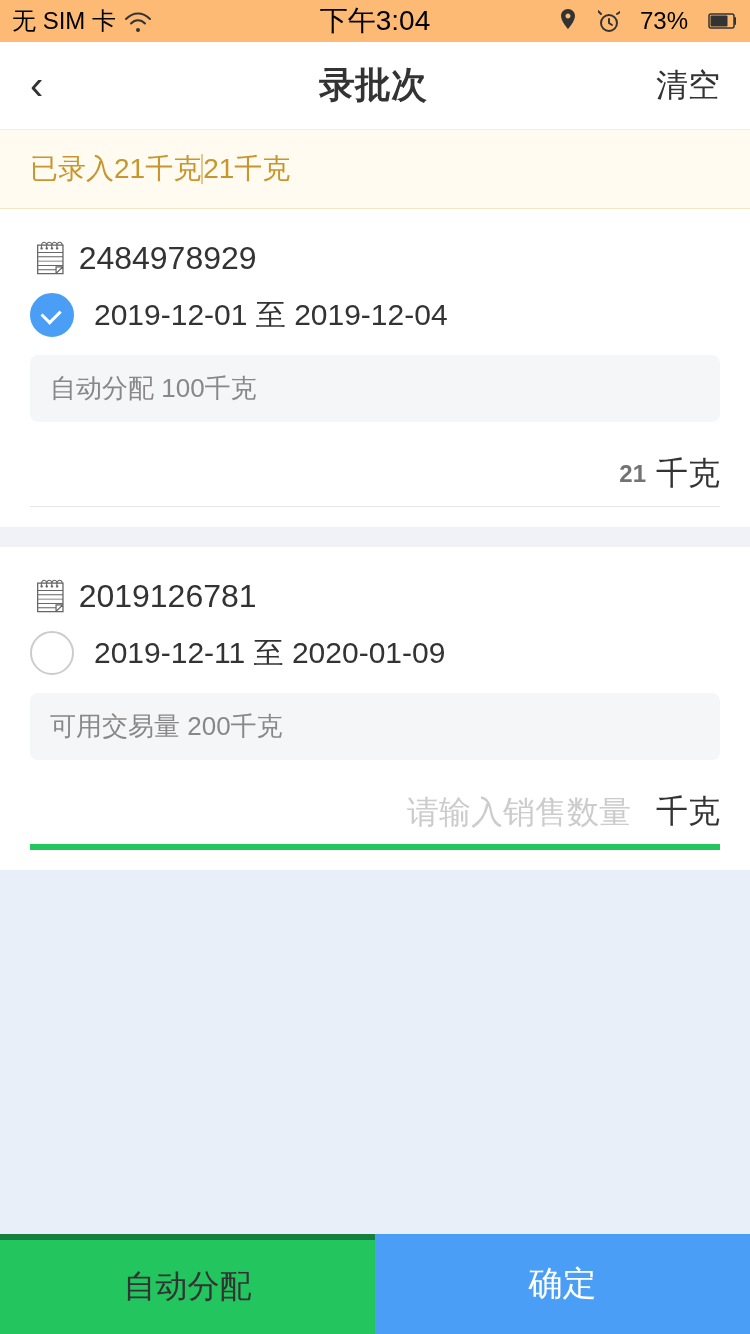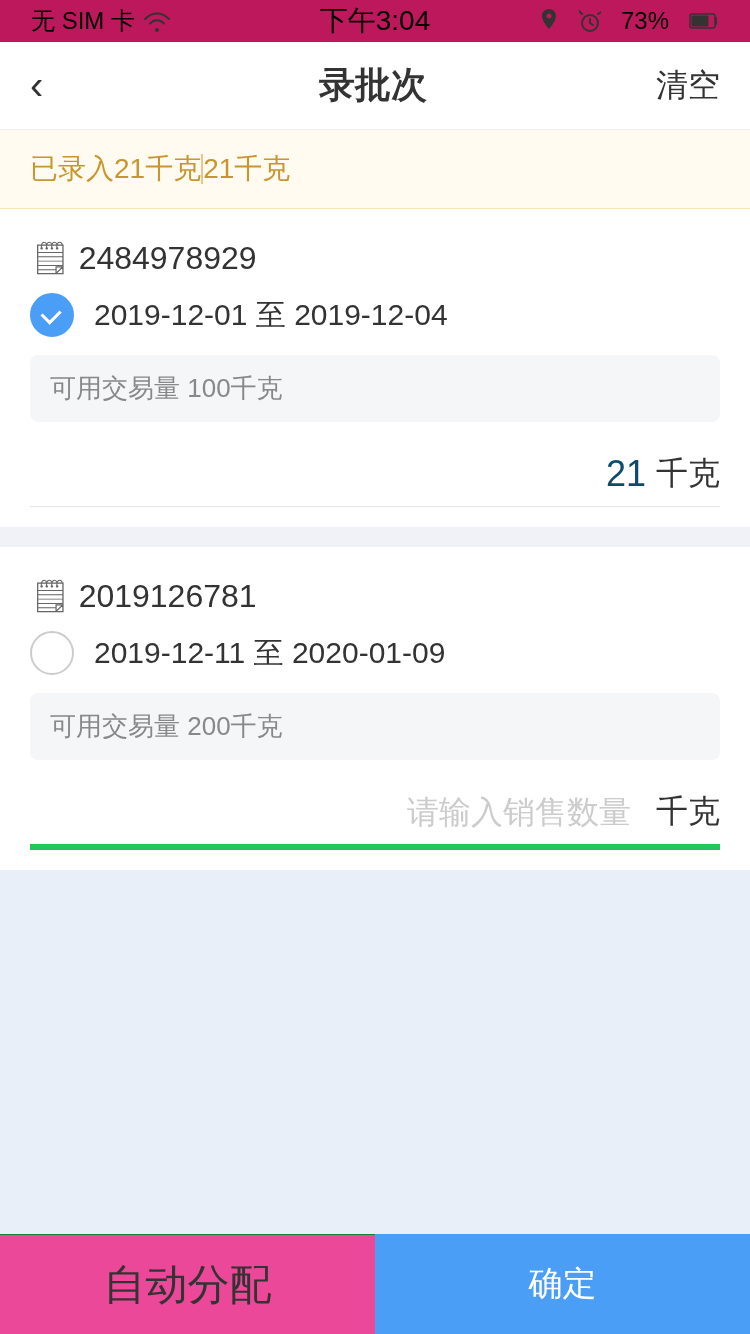--- a/index.html
+++ b/index.html
@@ -9,25 +9,25 @@
       min-height: 1334px;
       font-family: -apple-system, 'PingFang SC', 'Helvetica Neue', Arial, sans-serif;
       background: #f0f2f7;
       overflow-x: hidden;
     }
 
     
     .status-bar {
       width: 750px;
       height: 42px;
-      background: #be185d;
+      background: #fdba74;
       display: flex;
       align-items: center;
       justify-content: space-between;
-      padding: 0 31px;
+      padding: 0 12px;
       font-size: 26px;
     }
     .status-bar-left {
       display: flex;
       align-items: center;
       gap: 8px;
       font-size: 24px;
     }
     .status-bar-center {
       font-size: 28px;
@@ -161,23 +161,23 @@
 
     .batch-quantity-row {
       display: flex;
       align-items: center;
       justify-content: flex-end;
       padding: 10px 0 10px 0;
       border-bottom: 1px solid #e5e5e5;
       margin-bottom: 0;
     }
     .batch-quantity-value {
-      font-size: 36px;
-      color: #0c4a6e;
-      font-weight: 400;
+      font-size: 24px;
+      color: #737373;
+      font-weight: 700;
       margin-right: 10px;
     }
     .batch-quantity-unit {
       font-size: 32px;
       color: #333;
     }
 
     .batch-input-row {
       display: flex;
       align-items: center;
@@ -220,26 +220,26 @@
     .bottom-bar {
       position: fixed;
       bottom: 0;
       left: 0;
       width: 750px;
       height: 100px;
       display: flex;
     }
     .btn-auto {
       flex: 1;
-      background: #ec4899;
+      background: #22c55e;
       border: none;
-      font-size: 42px;
-      color: #333;
-      cursor: pointer;
-      border-top: 1px solid #15803d;
+      font-size: 32px;
+      color: #333;
+      cursor: pointer;
+      border-top: 6px solid #15803d;
     }
     .btn-confirm {
       flex: 1;
       background: #4a9ef5;
       border: none;
       font-size: 34px;
       color: #fff;
       cursor: pointer;
     }
 
@@ -296,21 +296,21 @@
 
   <div class="batch-card">
     <div class="batch-header">
       <span class="batch-id-icon">🗒</span>
       <span class="batch-id">2484978929</span>
     </div>
     <div class="batch-row">
       <div class="radio-btn checked"></div>
       <span class="batch-date">2019-12-01 至 2019-12-04</span>
     </div>
-    <div class="batch-avail">可用交易量 100千克</div>
+    <div class="batch-avail">自动分配 100千克</div>
     <div class="batch-quantity-row">
       <span class="batch-quantity-value">21</span>
       <span class="batch-quantity-unit">千克</span>
     </div>
   </div>
 
   <div class="card-divider"></div>
 
   <div class="batch-card">
     <div class="batch-header">

